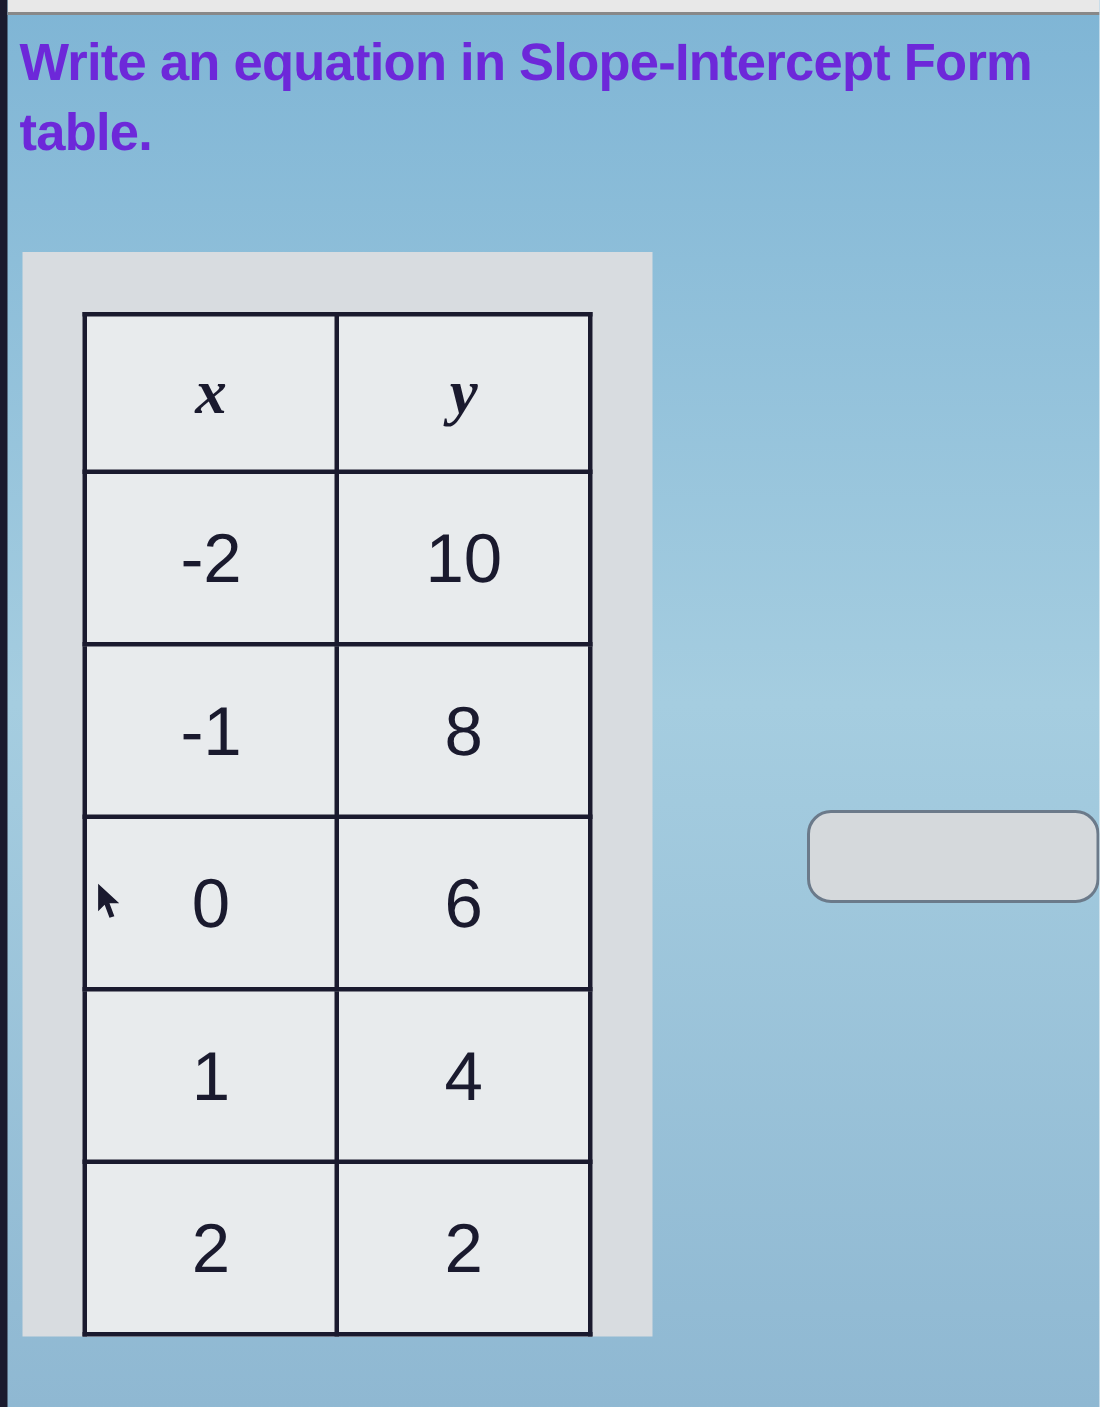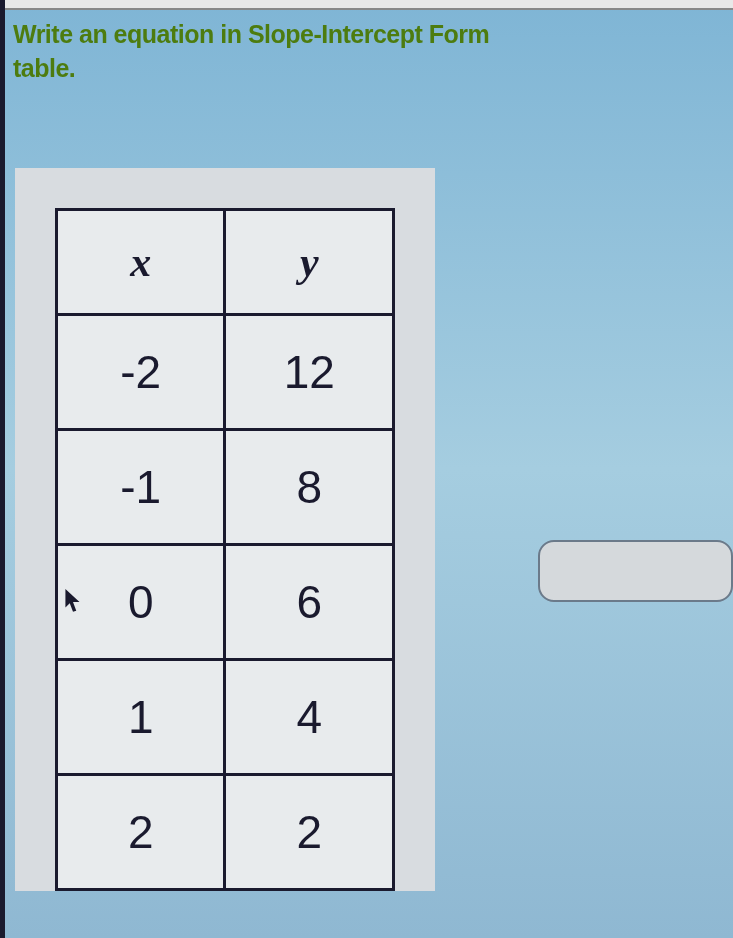--- a/index.html
+++ b/index.html
@@ -23,22 +23,22 @@
       right: 0;
       height: 10px;
       background: #e8e8e8;
       border-bottom: 2px solid #888;
     }
     .question-text {
       position: absolute;
       top: 18px;
       left: 8px;
       font-weight: 900;
-      font-size: 25px;
-      color: #4d7c0f;
+      font-size: 35px;
+      color: #6d28d9;
       line-height: 1.35;
       letter-spacing: -0.5px;
     }
     .table-container {
       position: absolute;
       top: 168px;
       left: 10px;
       width: 420px;
       background: #d8dce0;
       padding: 40px 30px 0 40px;
@@ -101,21 +101,21 @@
   <table>
     <thead>
       <tr>
         <td>x</td>
         <td>y</td>
       </tr>
     </thead>
     <tbody>
       <tr>
         <td>-2</td>
-        <td>12</td>
+        <td>10</td>
       </tr>
       <tr>
         <td>-1</td>
         <td>8</td>
       </tr>
       <tr>
         <td>
           <svg class="cursor-icon" viewBox="0 0 16 24">
             <path d="M 1 1 L 1 18 L 5 14 L 8 22 L 11 21 L 8 13 L 14 13 Z" fill="#1a1a2e"></path>
           </svg>

